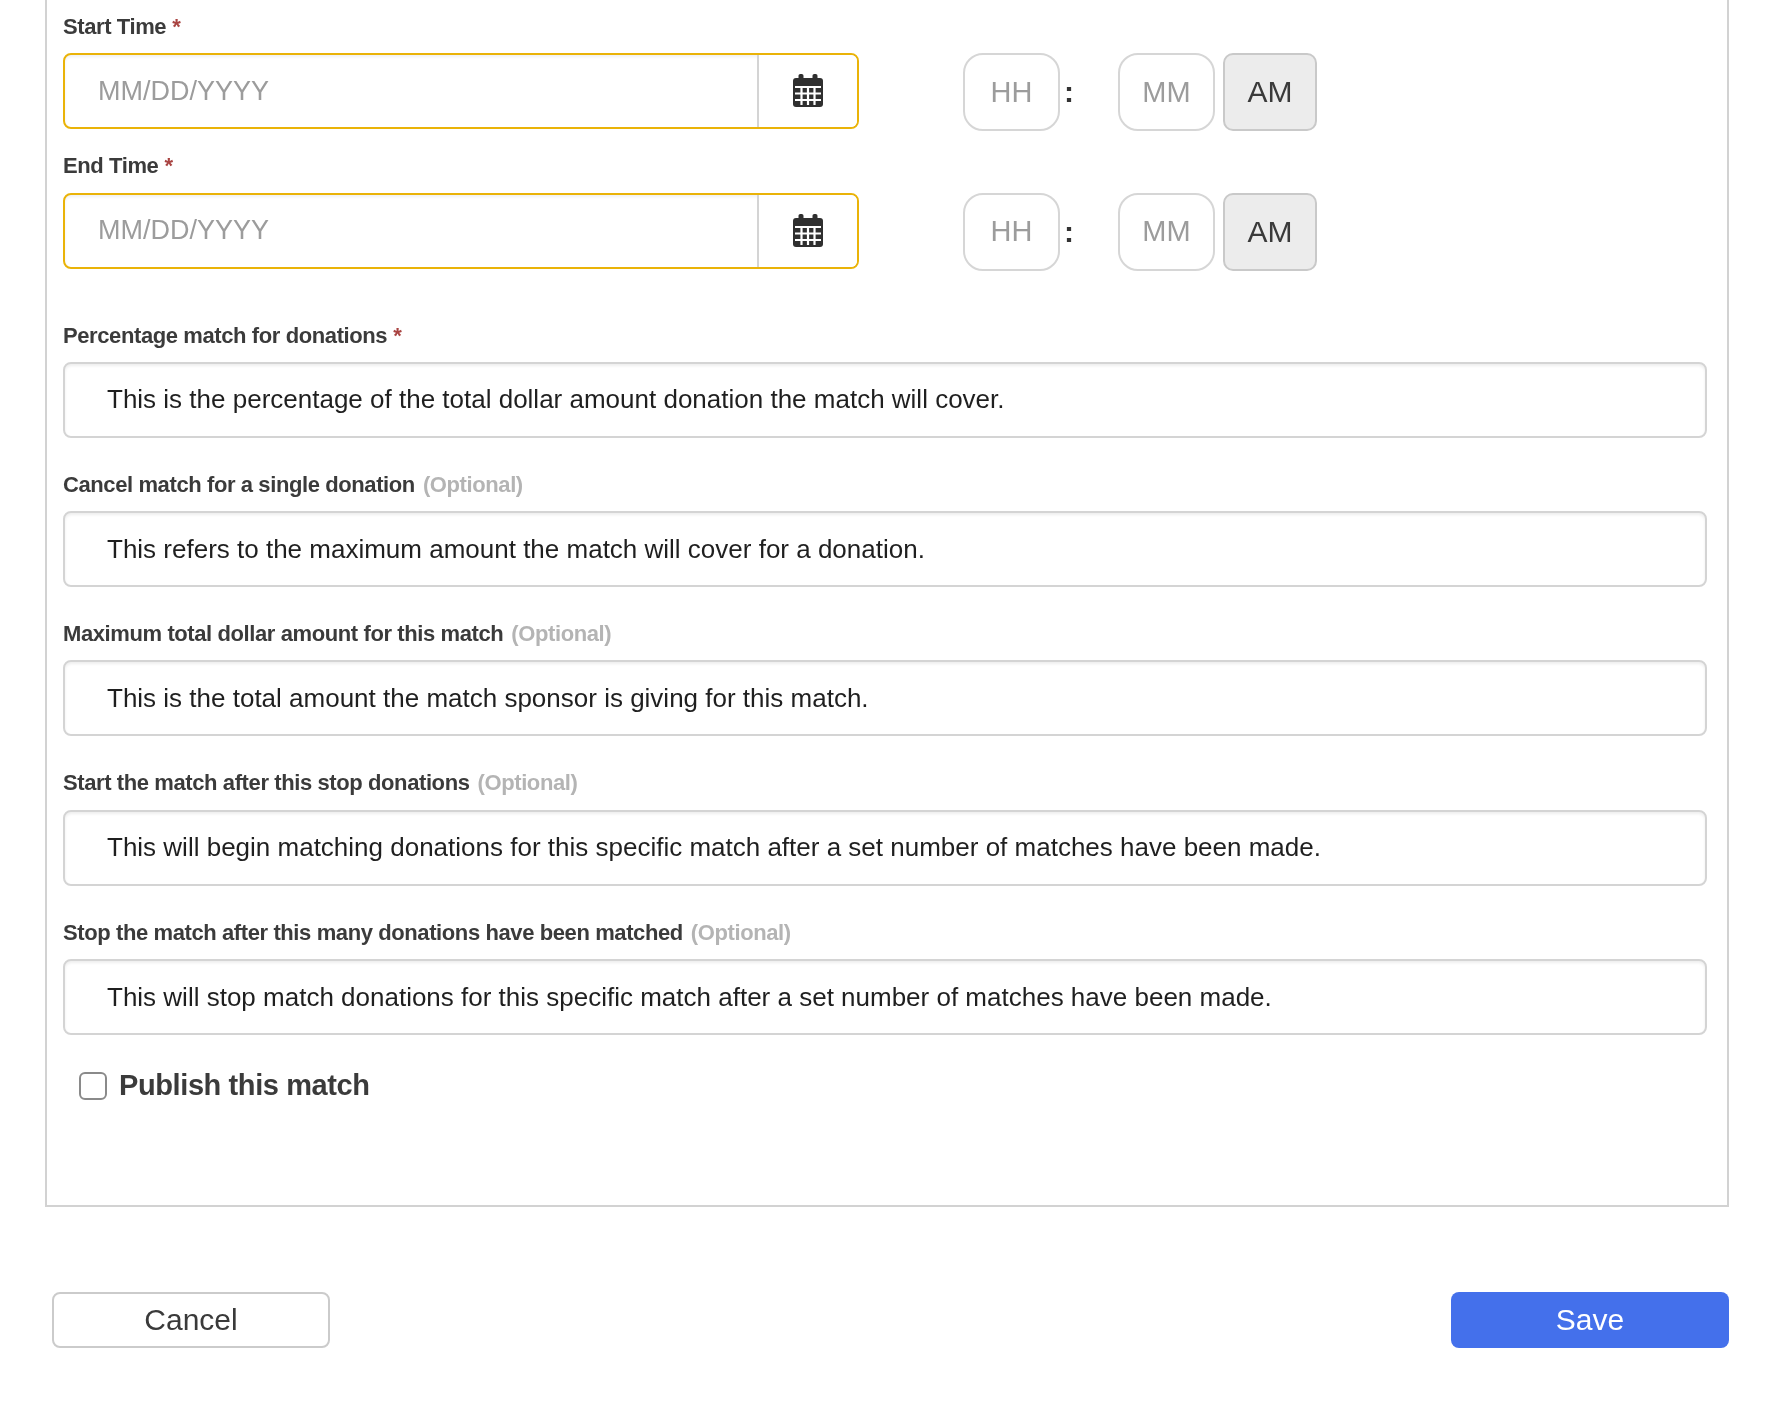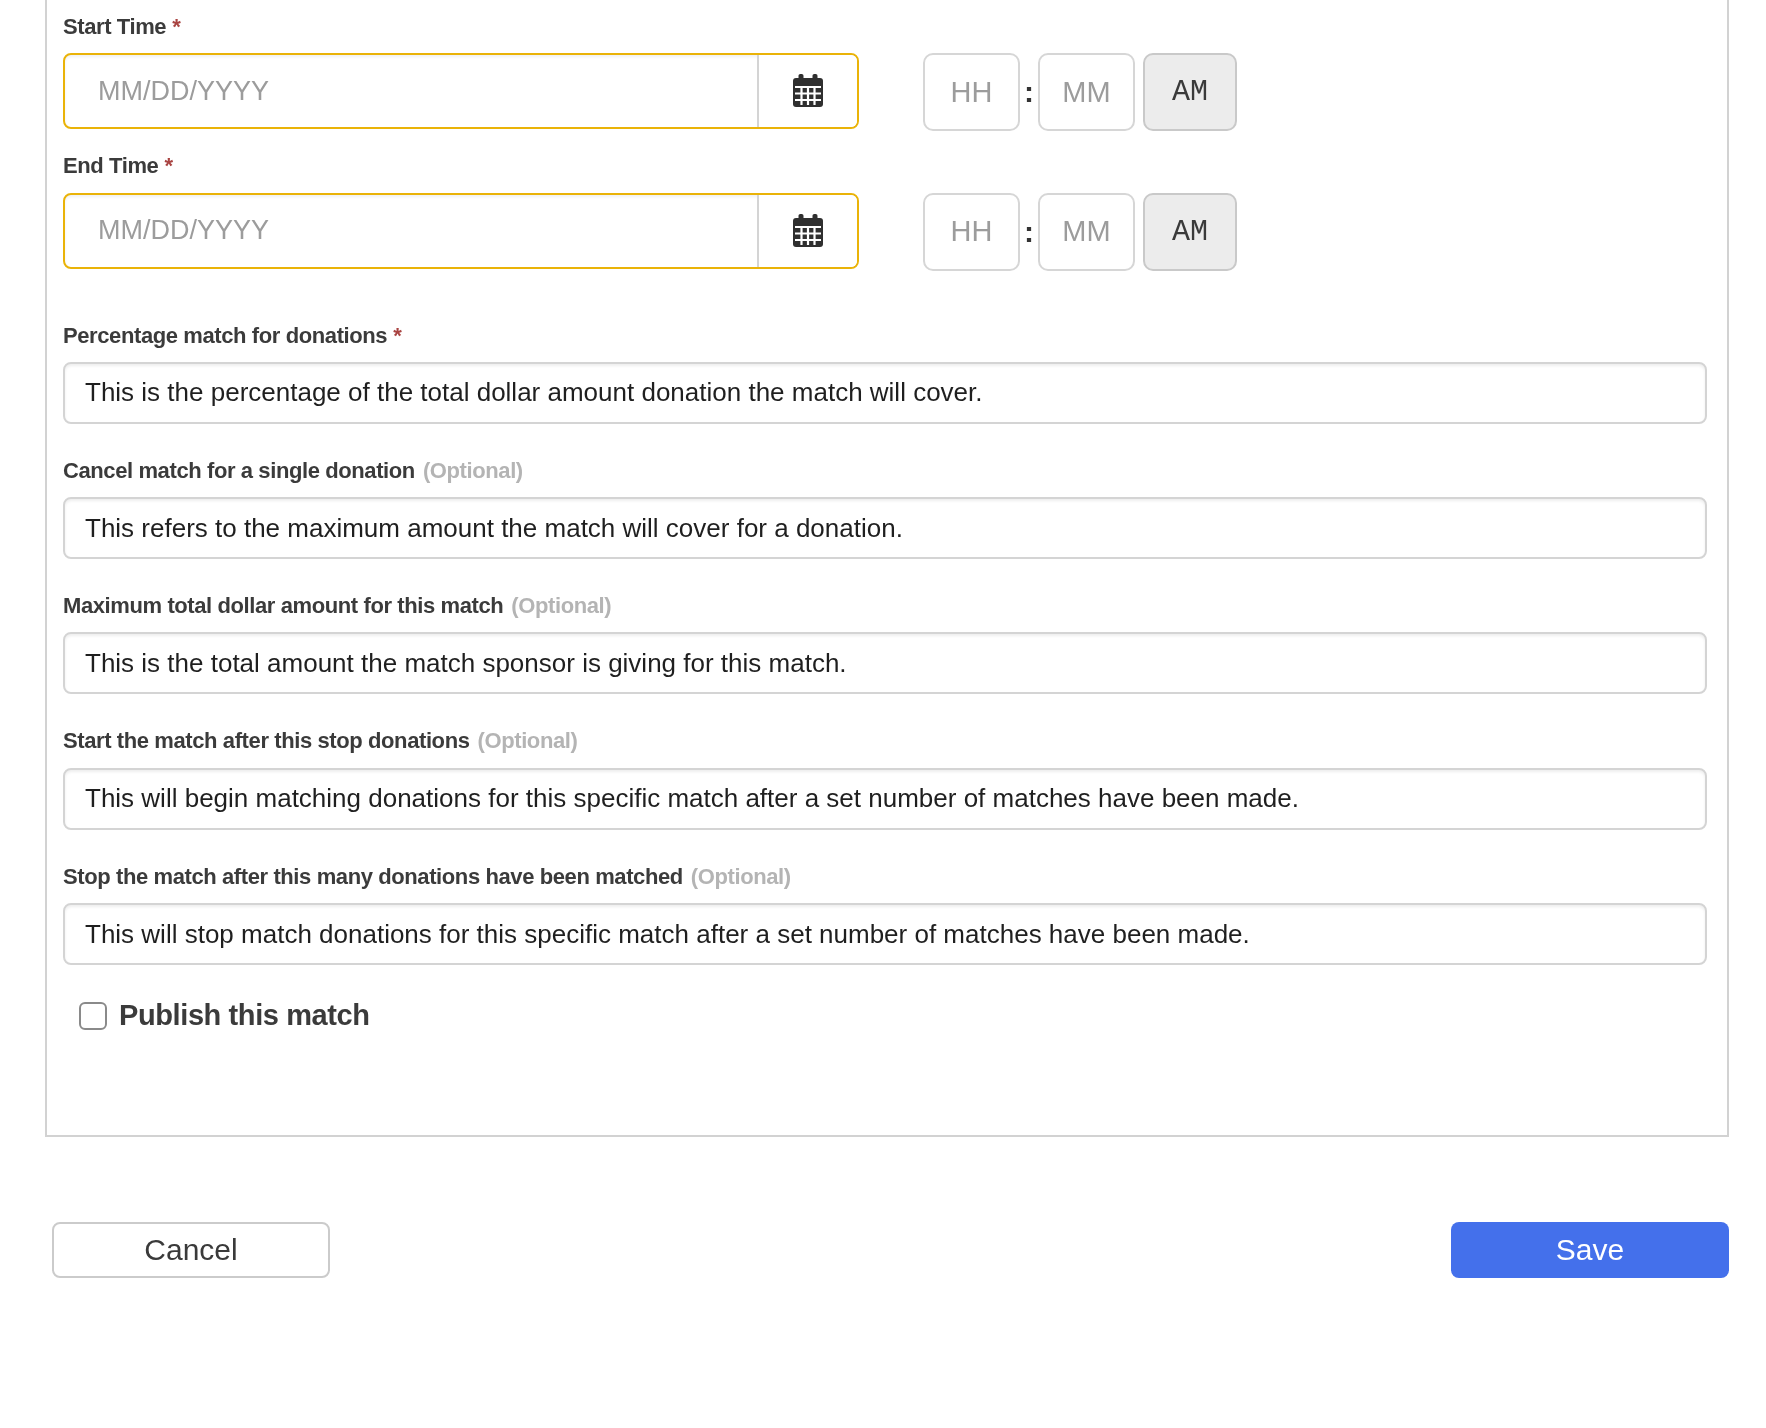--- a/index.html
+++ b/index.html
@@ -29,24 +29,24 @@
   .req-mark { color: #a94442; margin-left: 6px; }
   .opt-mark { color: #b4b4b4; margin-left: 8px; font-weight: 700; }
 
   .fg { margin-bottom: 34px; }
   .fg-start { margin-bottom: 22px; }
   .fg-end { margin-bottom: 52px; }
 
   
   .text-input {
     width: 100%;
-    height: 62px;
+    height: 76px;
     border: 2px solid #d4d4d4;
     border-radius: 8px;
-    padding: 0 20px;
+    padding: 0 42px;
     font-family: "Liberation Sans", sans-serif;
     font-size: 26px;
     color: #1f1f1f;
     background: #fff;
     box-shadow: inset 0 2px 3px rgba(0,0,0,0.07);
     outline: none;
   }
   input::placeholder { color: #9c9c9c; opacity: 1; }
 
   
@@ -79,42 +79,43 @@
     display: flex;
     align-items: center;
     justify-content: center;
     cursor: pointer;
   }
   .clock-group { display: flex; align-items: center; margin-left: 64px; }
   .tbox {
     width: 97px;
     height: 78px;
     border: 2px solid #d6d6d6;
-    border-radius: 10px;
+    border-radius: 20px;
     text-align: center;
     font-family: "Liberation Sans", sans-serif;
     font-size: 29px;
     color: #1f1f1f;
     outline: none;
     background: #fff;
+    margin-left: 40px;
   }
   .colon {
     margin: 0 4px;
     font-size: 30px;
     font-weight: 700;
     color: #333;
   }
   .ampm-btn {
     margin-left: 8px;
     width: 94px;
     height: 78px;
     background: #ececec;
     border: 2px solid #c9c9c9;
     border-radius: 10px;
-    font-family: Liberation Mono, monospace;
+    font-family: Liberation Sans, sans-serif;
     font-size: 30px;
     color: #3a3a3a;
     cursor: pointer;
   }
 
   
   .publish-row {
     display: flex;
     align-items: center;
     cursor: pointer;

